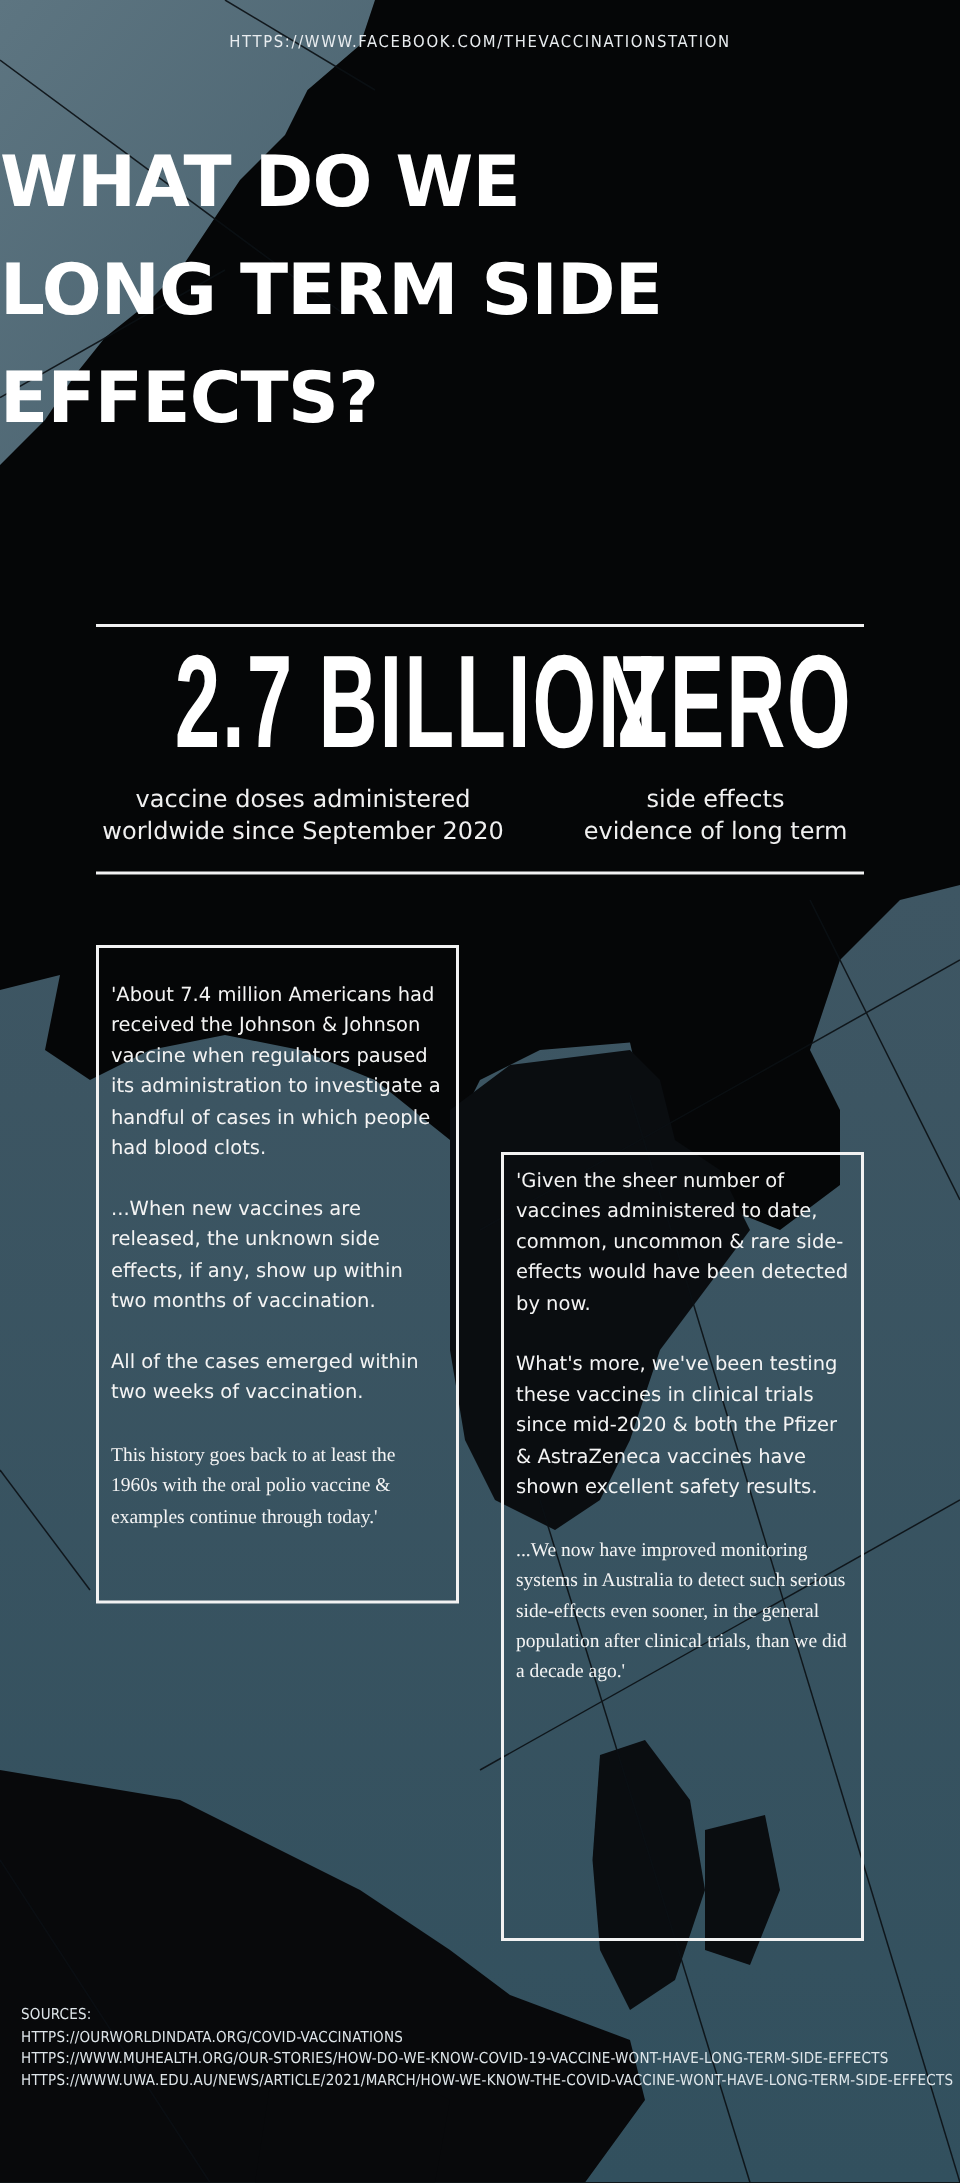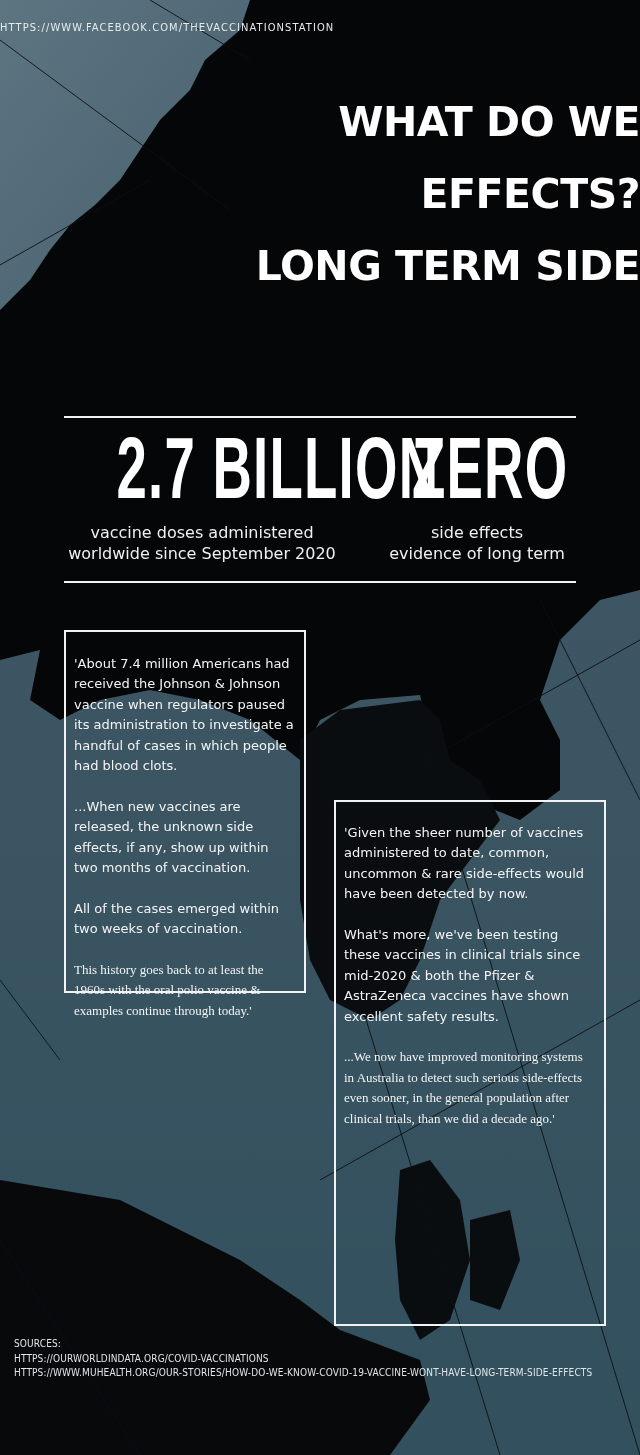--- a/index.html
+++ b/index.html
@@ -6,28 +6,28 @@
   body {
     width: 640px; height: 1455px; position: relative; overflow: hidden;
     background: #050607;
     font-family: "DejaVu Sans", sans-serif;
     color: #fff;
   }
   .bg { position: absolute; inset: 0; z-index: 0; }
   .content { position: absolute; inset: 0; z-index: 1; }
 
   .fb-url {
-    position: absolute; top: 21px; left: 0; width: 640px; text-align: left;
+    position: absolute; top: 21px; left: 0; width: 640px; text-align: center;
     font-family: "DejaVu Sans Condensed", "DejaVu Sans", sans-serif;
     font-size: 11px; letter-spacing: 1.1px; color: #e8ecef;
   }
   .title {
-    position: absolute; top: 86px; left: 0; width: 640px; text-align: right;
+    position: absolute; top: 86px; left: 0; width: 640px; text-align: left;
     font-family: "DejaVu Sans", sans-serif; font-weight: bold;
-    font-size: 41px; line-height: 72px; letter-spacing: -0.5px; color: #fff;
+    font-size: 47px; line-height: 72px; letter-spacing: -0.5px; color: #fff;
   }
   .title div { margin: 0; }
   .rule {
     position: absolute; left: 64px; width: 512px; height: 2px; background: #f2f2f2;
   }
   .stat-num {
     position: absolute; top: 428px; text-align: center;
     font-family: "Liberation Sans", sans-serif; font-weight: bold;
     font-size: 88px; line-height: 80px; color: #fff;
     transform: scaleX(0.62); transform-origin: center top;
@@ -90,51 +90,52 @@
     <line x1="0" y1="980" x2="60" y2="1060"></line>
   </g>
 </svg>
 
 <div class="content">
 
   <div class="fb-url">HTTPS://WWW.FACEBOOK.COM/THEVACCINATIONSTATION</div>
 
   <div class="title">
     <div>WHAT DO WE</div>
+    <div>LONG TERM SIDE</div>
     <div>EFFECTS?</div>
-    <div>LONG TERM SIDE</div>
   </div>
 
   <div class="rule" style="top:416px;"></div>
 
   <div class="stat-num" style="left:64px; width:276px;">2.7 BILLION</div>
   <div class="stat-num" style="left:372px; width:210px;">ZERO</div>
 
   <div class="stat-cap" style="left:64px; width:276px;">
     <div>vaccine doses administered</div>
     <div>worldwide since September 2020</div>
   </div>
   <div class="stat-cap" style="left:372px; width:210px;">
     <div>side effects</div>
     <div>evidence of long term</div>
   </div>
 
   <div class="rule" style="top:581px;"></div>
 
-  <div class="quote" style="left:64px; top:630px; width:242px; height:363px; padding-top:22px;">
+  <div class="quote" style="left:64px; top:630px; width:242px; height:439px; padding-top:22px;">
     <p>'About 7.4 million Americans had received the Johnson &amp; Johnson vaccine when regulators paused its administration to investigate a handful of cases in which people had blood clots.</p>
     <p>...When new vaccines are released, the unknown side effects, if any, show up within two months of vaccination.</p>
     <p>All of the cases emerged within two weeks of vaccination.</p>
     <p>This history goes back to at least the 1960s with the oral polio vaccine &amp; examples continue through today.'</p>
   </div>
 
-  <div class="quote" style="left:334px; top:800px; width:272px; height:526px; padding-top:21px;">
+  <div class="quote" style="left:334px; top:768px; width:242px; height:526px; padding-top:8px;">
     <p>'Given the sheer number of vaccines administered to date, common, uncommon &amp; rare side-effects would have been detected by now.</p>
     <p>What's more, we've been testing these vaccines in clinical trials since mid-2020 &amp; both the Pfizer &amp; AstraZeneca vaccines have shown excellent safety results.</p>
     <p>...We now have improved monitoring systems in Australia to detect such serious side-effects even sooner, in the general population after clinical trials, than we did a decade ago.'</p>
   </div>
 
   <div class="sources">
     <div>SOURCES:</div>
     <div>HTTPS://OURWORLDINDATA.ORG/COVID-VACCINATIONS</div>
     <div>HTTPS://WWW.MUHEALTH.ORG/OUR-STORIES/HOW-DO-WE-KNOW-COVID-19-VACCINE-WONT-HAVE-LONG-TERM-SIDE-EFFECTS</div>
+    <div>HTTPS://WWW.UWA.EDU.AU/NEWS/ARTICLE/2021/MARCH/HOW-WE-KNOW-THE-COVID-VACCINE-WONT-HAVE-LONG-TERM-SIDE-EFFECTS</div>
   </div>
 </div>
 
 </body></html>

